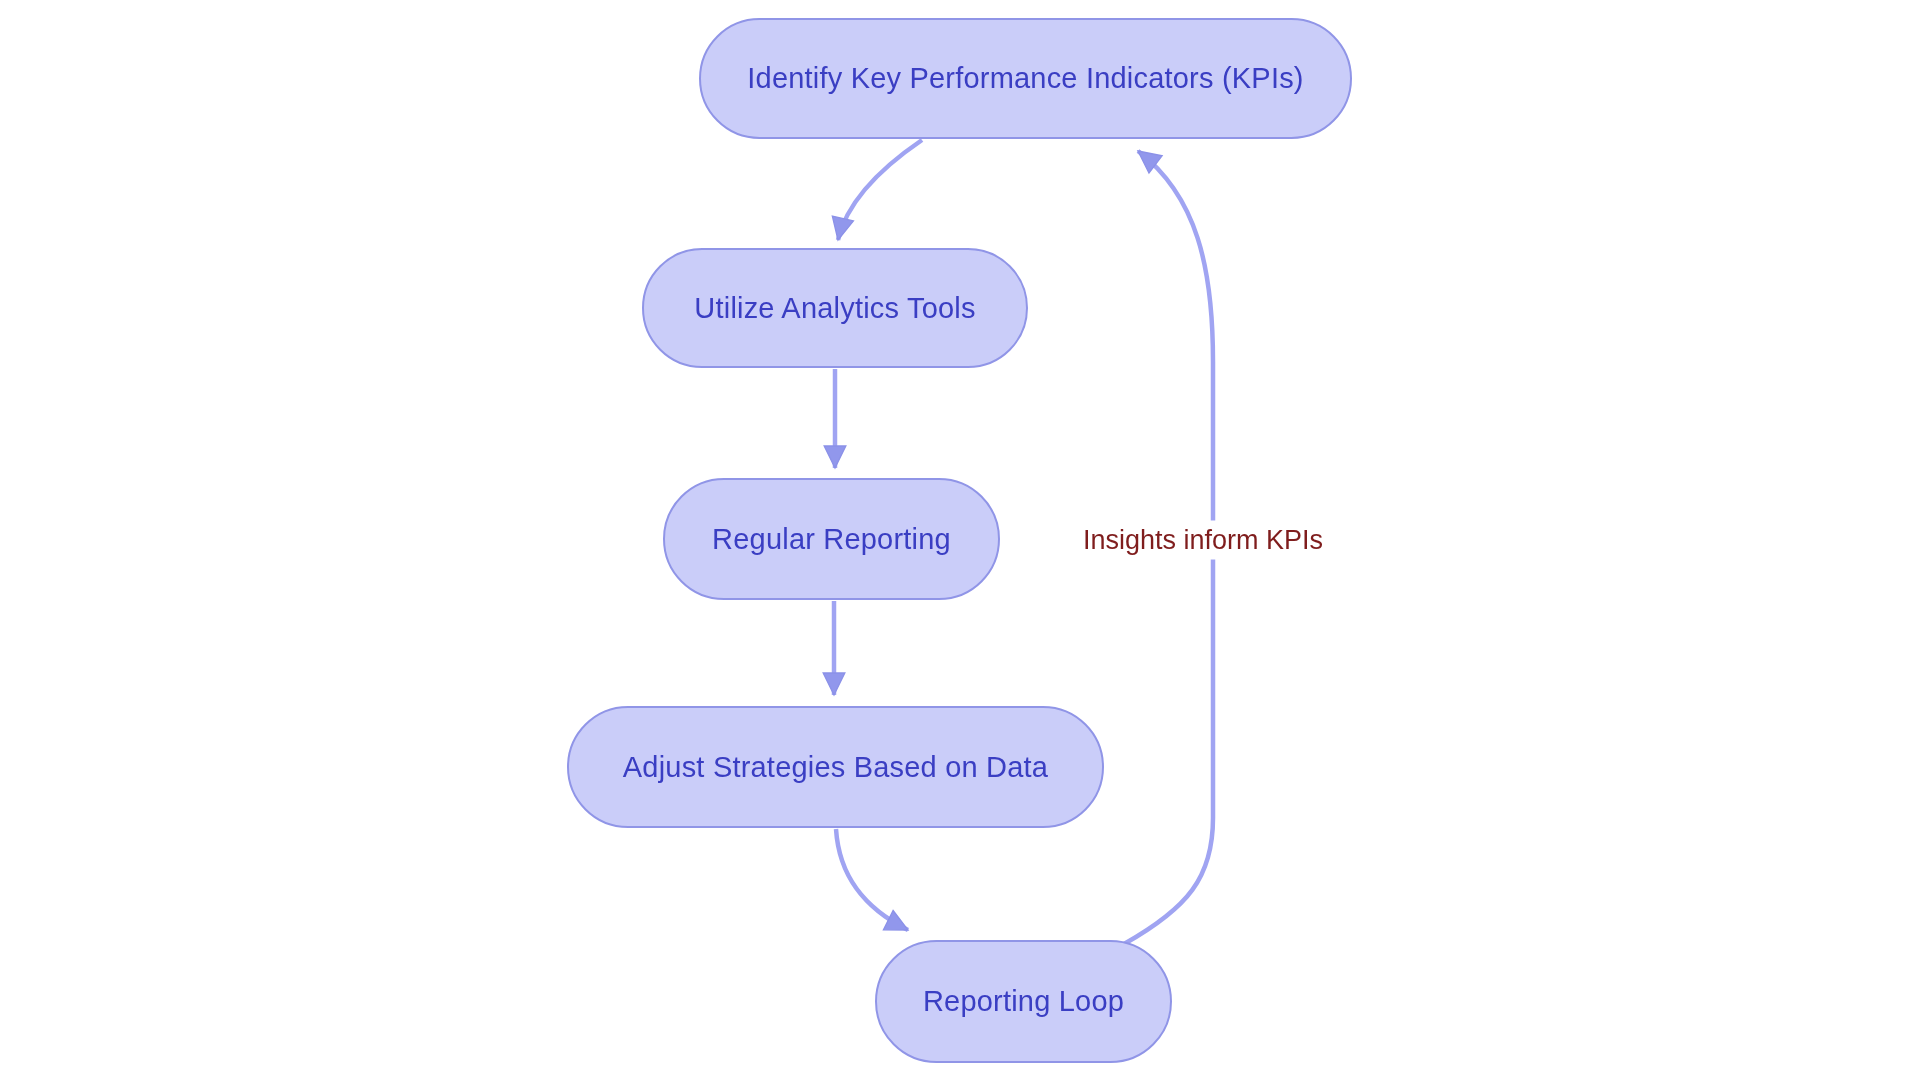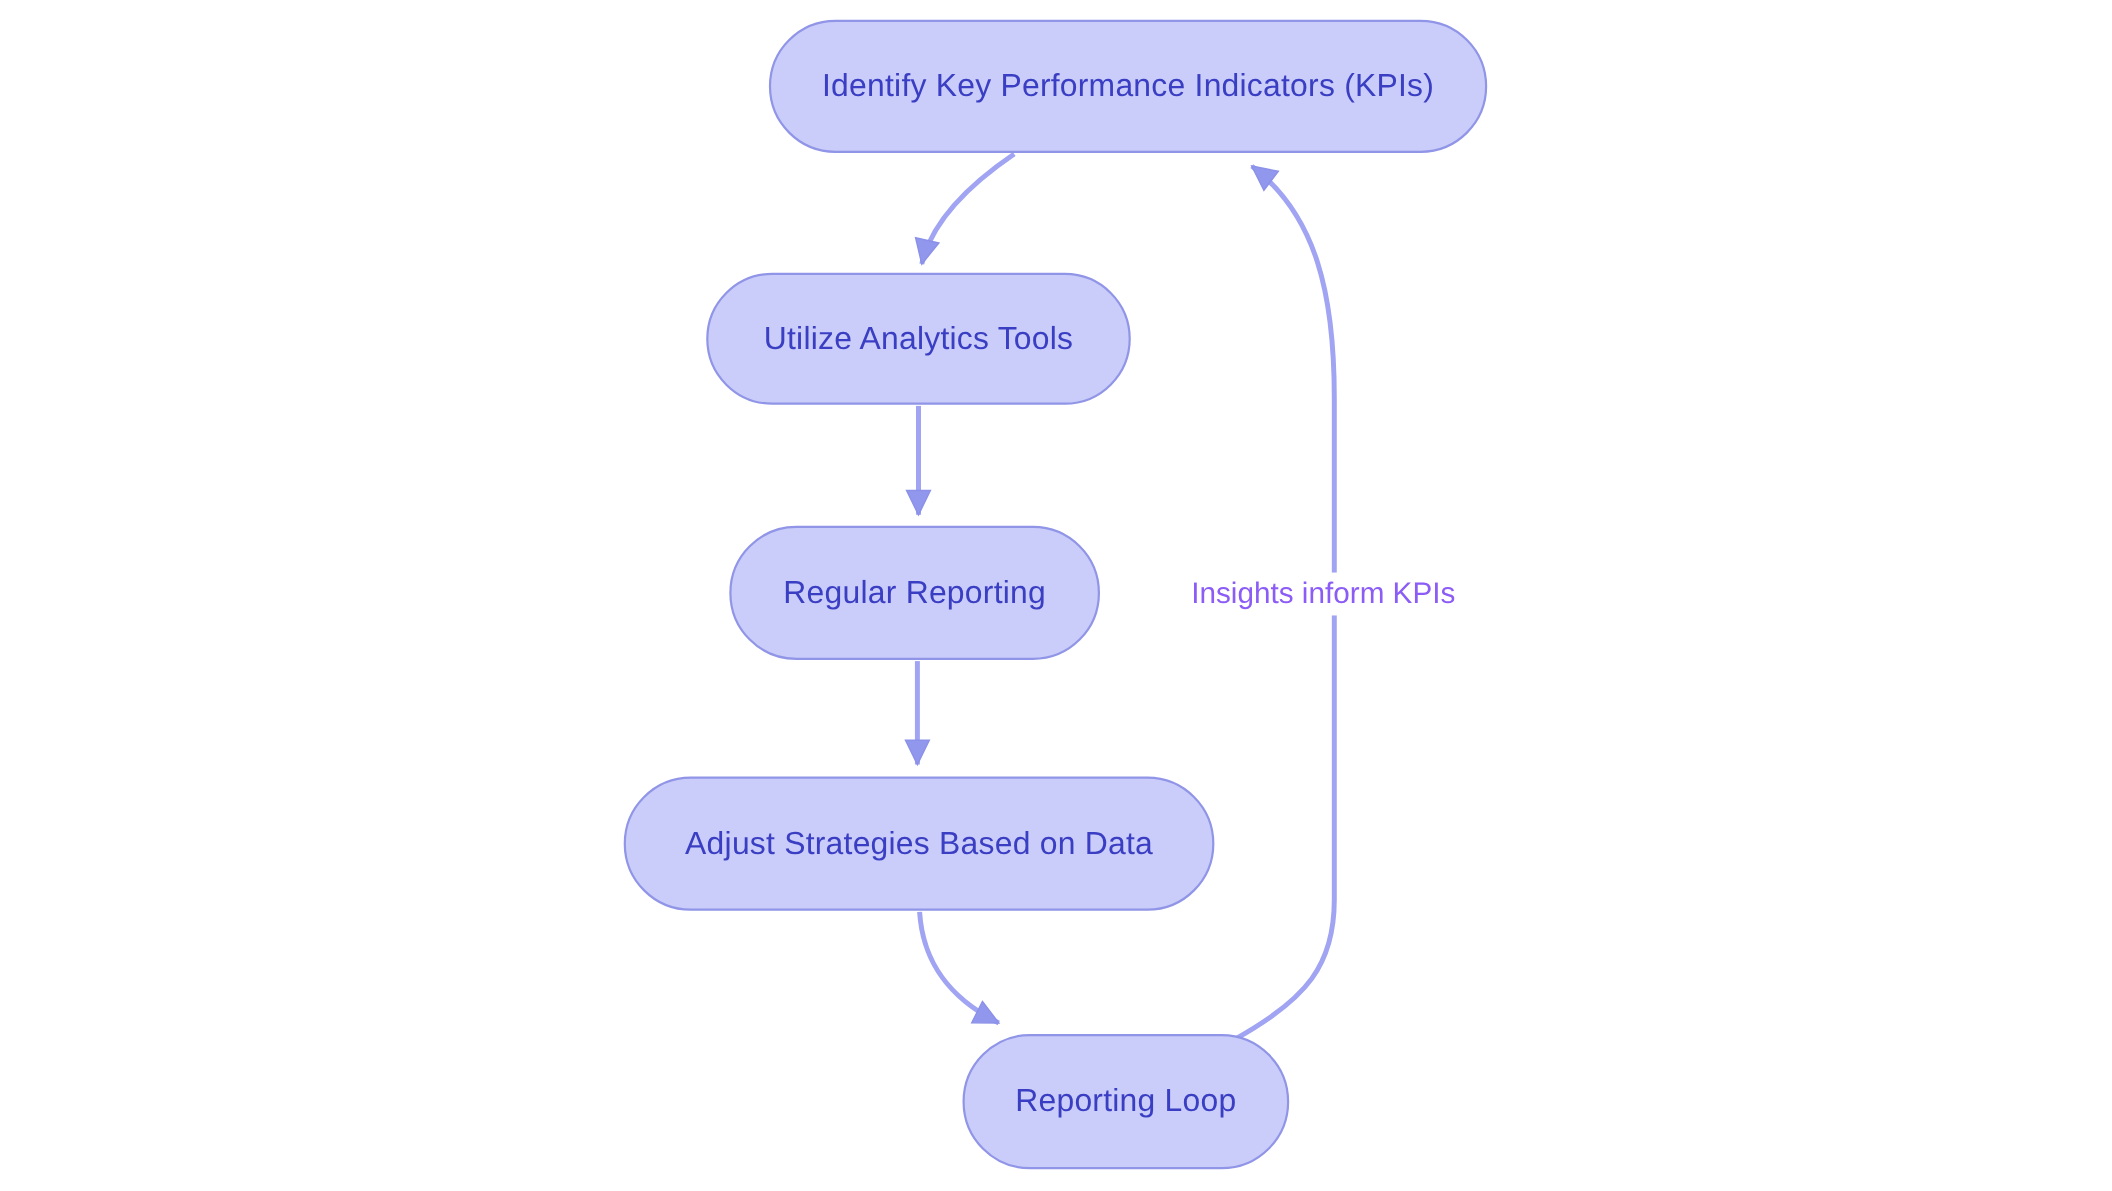--- a/index.html
+++ b/index.html
@@ -48,21 +48,21 @@
   .node-2 { left: 642px; top: 248px; width: 386px; height: 120px; }
   .node-3 { left: 663px; top: 478px; width: 337px; height: 122px; }
   .node-4 { left: 567px; top: 706px; width: 537px; height: 122px; }
   .node-5 { left: 875px; top: 940px; width: 297px; height: 123px; }
   .edge-label {
     position: absolute;
     left: 1203px;
     top: 540px;
     transform: translate(-50%, -50%);
     background: #ffffff;
-    color: #8b5cf6;
+    color: #7f1d1d;
     font-size: 27px;
     padding: 4px 8px;
     white-space: nowrap;
   }
 </style>
 </head>
 <body>
 
 <div class="canvas">
 

